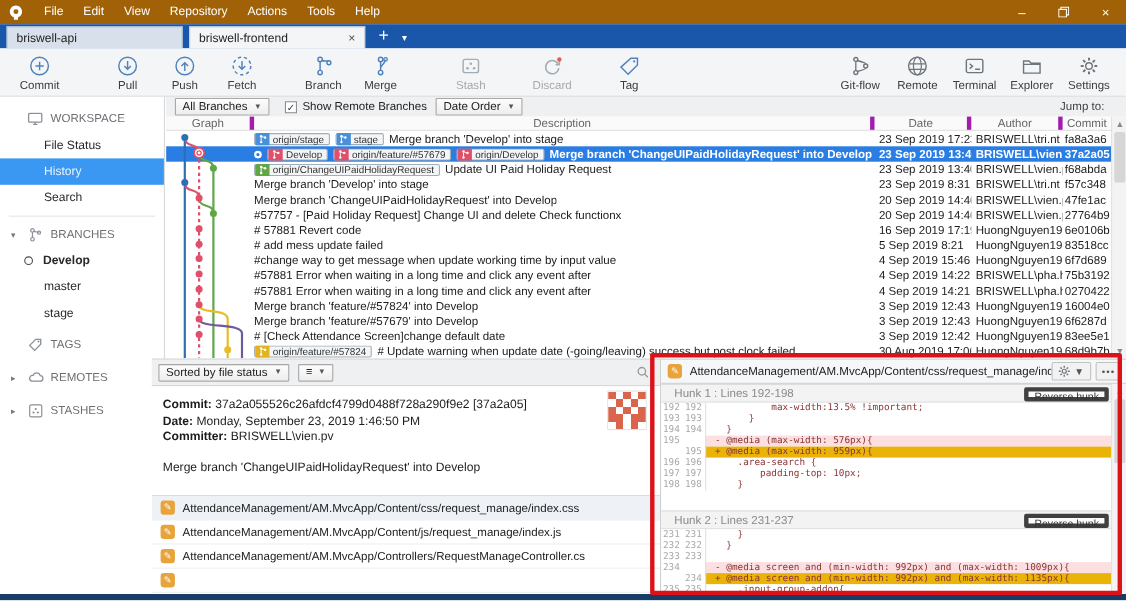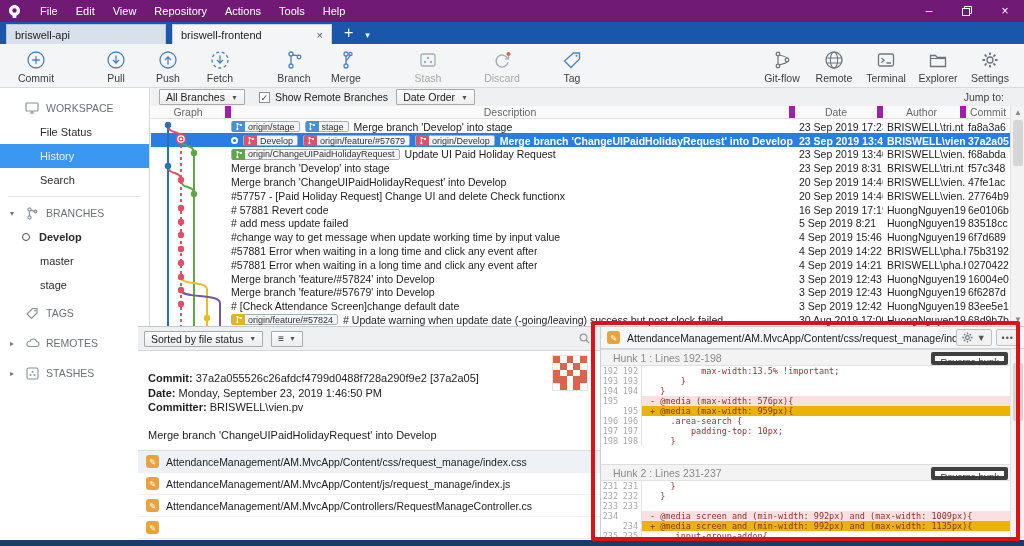--- a/index.html
+++ b/index.html
@@ -1,21 +1,21 @@
 <!DOCTYPE html>
 <html><head>
 <meta charset="utf-8">
 <style>
   * { margin:0; padding:0; box-sizing:border-box; }
   html,body { width:1024px; height:546px; overflow:hidden; background:#fff;
     font-family:"Liberation Sans","DejaVu Sans",sans-serif; }
   #root { position:relative; width:1024px; height:546px; background:#fff; overflow:hidden; }
 
   
-  #titlebar { position:absolute; left:0; top:0; width:1024px; height:22px; background:#701a75;
+  #titlebar { position:absolute; left:0; top:0; width:1024px; height:22px; background:#a16207;
     display:flex; align-items:center; color:#fff; }
   #app-logo { margin:0 10px 0 8px; display:flex; align-items:center; }
   .menu-item { font-size:11px; color:#fff; padding:0 9px; line-height:22px; cursor:default; }
   #wincontrols { margin-left:auto; display:flex; }
   .winbtn { width:38px; height:22px; display:flex; align-items:center; justify-content:center;
     color:#fff; font-size:12px; }
 
   
   #tabbar { position:absolute; left:0; top:22px; width:1024px; height:22px; background:#1a57ab;
     display:flex; align-items:flex-end; }
@@ -56,21 +56,21 @@
   .fbtn { display:flex; align-items:center; height:16px; background:linear-gradient(#fdfdfd,#ededed);
     border:1px solid #a9a9a9; padding:0 6px; margin-left:8px; border-radius:1px; white-space:nowrap; }
   .fbtn .dd { font-size:7px; color:#555; margin-left:6px; }
   .fchk { display:flex; align-items:center; margin-left:14px; white-space:nowrap; }
   .chkbox { width:11px; height:11px; background:#fff; border:1px solid #8f8f8f; margin-right:5px;
     font-size:9px; line-height:10px; text-align:center; color:#333; }
   #jumpto { margin-left:auto; margin-right:20px; color:#444; }
 
   #colheader { position:absolute; left:151px; top:106px; width:873px; height:13px; background:#fafafa;
     border-bottom:1px solid #e0e0e0; display:flex; font-size:10.5px; color:#666; }
-  .hcell { border-right:6px solid #a21caf; text-align:center; line-height:12px; overflow:hidden; }
+  .hcell { border-right:4px solid #a21caf; text-align:center; line-height:12px; overflow:hidden; }
 
   
   #commitlist { position:absolute; left:151px; top:119px; width:859px; height:207px; overflow:hidden; }
   #graphsvg { position:absolute; left:0; top:0; pointer-events:none; }
   .crow { display:flex; height:13.8px; align-items:flex-end; font-size:10.5px; color:#1c1c1c; white-space:nowrap; }
   .crow.selected { background:#2a7de2; color:#fff; font-weight:bold; }
   .c-desc { flex:0 0 644px; padding-left:80px; display:flex; align-items:center; overflow:hidden; }
   .c-date { flex:0 0 88px; overflow:hidden; padding-left:4px; }
   .c-auth { flex:0 0 83px; overflow:hidden; padding-left:4px; }
   .c-hash { flex:0 0 44px; overflow:hidden; padding-left:2px; }
@@ -86,21 +86,21 @@
   .vscroll { position:absolute; background:#f3f3f3; border-left:1px solid #e2e2e2; width:14px; }
   .sarrow { position:absolute; left:0; width:14px; height:13px; display:flex; align-items:center;
     justify-content:center; color:#8a8a8a; font-size:8px; }
   .sthumb { position:absolute; left:2px; width:10px; background:#d6d6d6; border-radius:2px; }
 
   
   #bottompanel { position:absolute; left:138px; top:326px; width:462px; height:214px; background:#fff;
     border-top:1px solid #c9c9c9; }
   #blp-toolbar { height:24px; background:#eff0f1; border-bottom:1px solid #d8d8d8; display:flex;
     align-items:center; font-size:10.5px; color:#222; }
-  #detailbody { position:relative; height:100px; padding:20px 10px; font-size:11px; line-height:14.5px;
+  #detailbody { position:relative; height:100px; padding:10px 10px; font-size:11px; line-height:14.5px;
     color:#1d1d1d; overflow:hidden; border-bottom:1px solid #dcdcdc; }
   #detailbody b { font-weight:bold; }
   .plink { color:#3a7bd5; }
   #avatar { position:absolute; right:12px; top:4px; width:36px; height:36px; border:1px solid #e3e3e3; }
   #filelist { height:88px; overflow:hidden; }
   .frow { display:flex; align-items:center; height:22px; padding-left:8px; font-size:10.5px;
     color:#222; border-bottom:1px solid #efefef; white-space:nowrap; }
   .frow.selected { background:#eef2f7; }
   .pencil { width:13px; height:13px; background:#e8a33b; border-radius:3px; color:#fff; font-size:8.5px;
     display:flex; align-items:center; justify-content:center; margin-right:7px; flex:none; }

